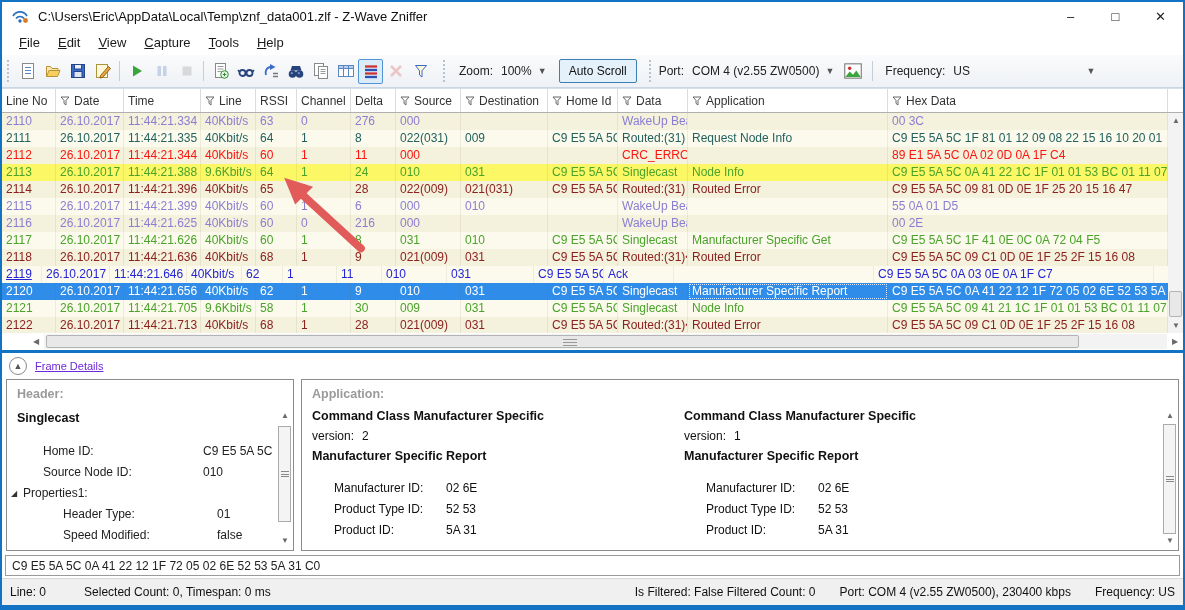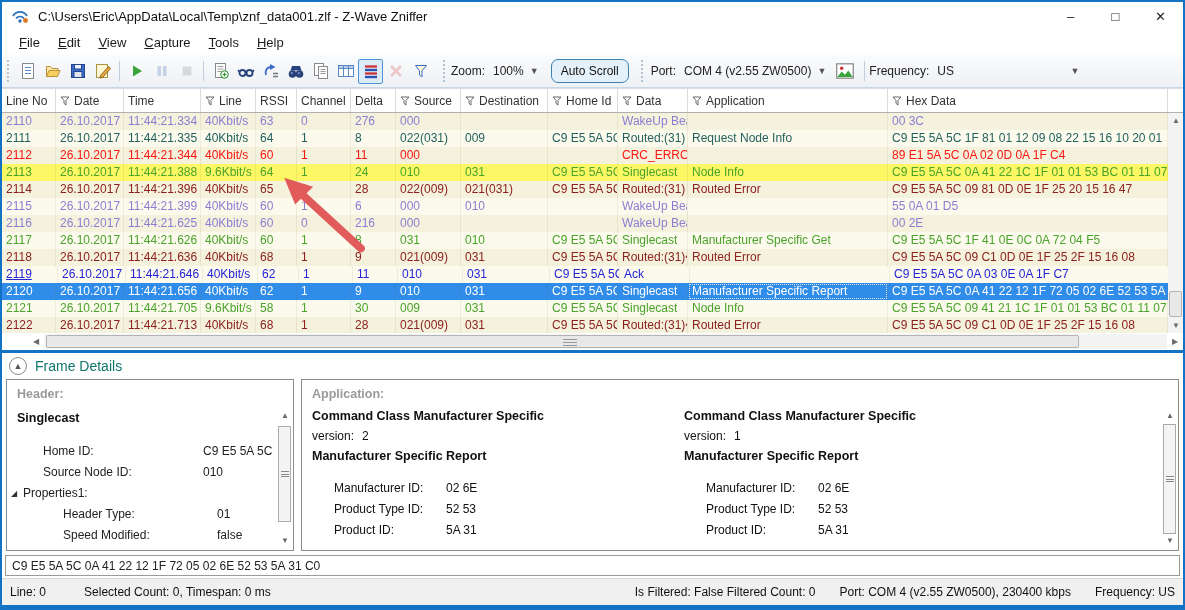--- a/index.html
+++ b/index.html
@@ -25,25 +25,25 @@
   
   .toolbar { height:33px; background:linear-gradient(#fafbfc,#eef1f5); border-bottom:1px solid #c9d6e4;
              display:flex; align-items:center; padding:0 2px; flex:none; font-size:12px; color:#222; }
   .tb-grip { width:5px; height:22px; margin:0 3px; border-left:2px dotted #b7c2cf; flex:none; }
   .tb-btn { width:25px; height:25px; display:flex; align-items:center; justify-content:center;
             border:1px solid transparent; border-radius:2px; flex:none; }
   .tb-btn svg { width:20px; height:20px; }
   .tb-btn.selected { border-color:#4f94d6; background:#dcebf8; }
   .tb-btn.disabled { opacity:.55; }
   .tb-sep { width:1px; height:20px; background:#c2cedb; margin:0 4px; flex:none; }
-  .tb-label { margin:0 4px 0 0; color:#222; }
+  .tb-label { margin:0 4px 0 8px; color:#222; }
   .tb-combo { display:flex; align-items:center; height:22px; padding:0 4px; color:#222; }
   .tb-caret { font-size:9px; color:#555; margin-left:6px; }
   .autoscroll-btn { height:24px; display:flex; align-items:center; padding:0 9px; margin-left:8px;
-                    border:1px solid #3c7fb1; background:#e4f1fb; border-radius:7px; color:#111; }
+                    border:1px solid #3c7fb1; background:#e4f1fb; border-radius:2px; color:#111; }
   .tb-imgicon { width:22px; height:22px; margin:0 4px; }
 
   
   .grid-area { position:relative; flex:none; height:262px; background:#fff; border-top:1px solid #d7dee8; }
   .thead { display:flex; height:24px; background:#fff; border-bottom:1px solid #b0b0b0; }
   .hcell { display:flex; align-items:center; font-size:12px; color:#333; padding:0 4px;
            border-right:1px solid #dcdcdc; overflow:hidden; white-space:nowrap; flex:none; }
   .hcell svg { width:10px; height:10px; margin-right:4px; flex:none; }
   .tbody { position:relative; }
   .row { display:flex; height:17px; line-height:16px; font-size:12px; white-space:nowrap; }
@@ -74,21 +74,21 @@
   .vscroll .thumb { position:absolute; left:1px; width:13px; height:26px; bottom:16px; background:#e8e8e8;
                     border:1px solid #b4b4b4; border-radius:2px; }
   .vscroll .up { position:absolute; top:0; left:0; }
   .vscroll .down { position:absolute; bottom:0; left:0; }
 
   
   .splitter { height:3px; background:#1273c4; flex:none; }
   .fd-bar { height:26px; display:flex; align-items:center; background:#fff; flex:none; }
   .fd-toggle { width:18px; height:18px; border:1px solid #8a8a8a; border-radius:50%; margin:0 8px 0 7px;
                display:flex; align-items:center; justify-content:center; font-size:9px; color:#555; }
-  .fd-title { font-size:14px; color:#0f766e; }
+  .fd-title { font-size:11px; color:#6d28d9;text-decoration:underline; }
 
   .panels { flex:none; height:174px; display:flex; padding:0 4px 2px 4px; gap:7px; background:#fff; }
   .panel { border:1px solid #8c8c8c; background:#fff; position:relative; overflow:hidden; }
   .panel-header-label { font-size:12.5px; font-weight:bold; color:#9a9a9a; padding:7px 0 0 10px; }
   .hdr-panel { width:288px; flex:none; }
   .app-panel { flex:1 1 auto; }
   .hdr-type { font-size:12.5px; font-weight:bold; color:#111; padding:10px 0 0 10px; }
   .prow { position:relative; font-size:12px; color:#222; height:21px; line-height:21px; }
   .prow .exp { position:absolute; font-size:8px; color:#333; }
   .prow .pvalue { position:absolute; }
@@ -480,21 +480,21 @@
           <div class="cell cell-channel" style="width: 54px;">1</div>
           <div class="cell cell-delta" style="width: 45px;">9</div>
           <div class="cell cell-source" style="width: 65px;">021(009)</div>
           <div class="cell cell-destination" style="width: 87px;">031</div>
           <div class="cell cell-home_id" style="width: 70px;">C9 E5 5A 5C</div>
           <div class="cell cell-data" style="width: 70px;">Routed:(31)&lt;</div>
           <div class="cell cell-application" style="width: 200px;">Routed Error</div>
           <div class="cell cell-hex" style="width: 280px;">C9 E5 5A 5C 09 C1 0D 0E 1F 25 2F 15 16 08</div>
         </div>
         <div class="row tone-blue alt1">
-          <div class="cell cell-line" style="width: 56px; text-decoration: underline;">2119</div>
+          <div class="cell cell-line" style="width: 40px; text-decoration: underline;">2119</div>
           <div class="cell cell-date" style="width: 68px;">26.10.2017</div>
           <div class="cell cell-time" style="width: 77px;">11:44:21.646</div>
           <div class="cell cell-speed" style="width: 55px;">40Kbit/s</div>
           <div class="cell cell-rssi" style="width: 41px;">62</div>
           <div class="cell cell-channel" style="width: 54px;">1</div>
           <div class="cell cell-delta" style="width: 45px;">11</div>
           <div class="cell cell-source" style="width: 65px;">010</div>
           <div class="cell cell-destination" style="width: 87px;">031</div>
           <div class="cell cell-home_id" style="width: 70px;">C9 E5 5A 5C</div>
           <div class="cell cell-data" style="width: 70px;">Ack</div>

